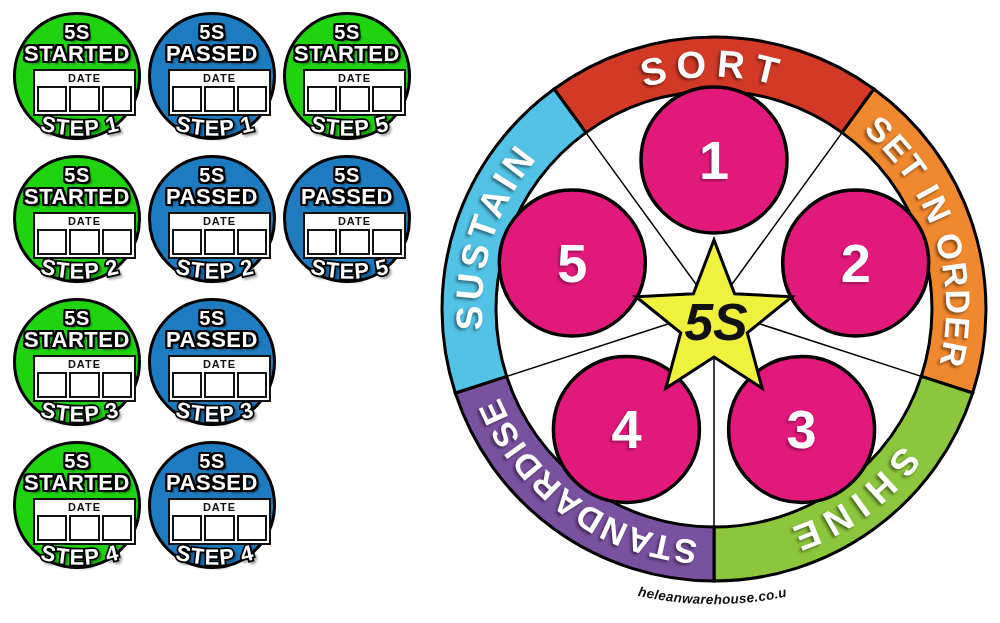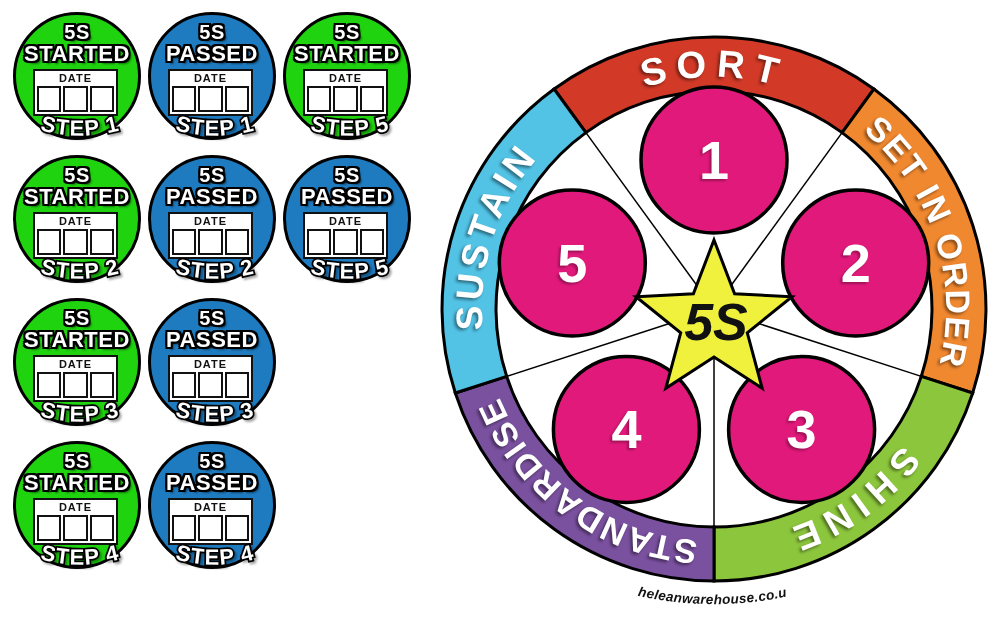--- a/index.html
+++ b/index.html
@@ -47,21 +47,21 @@
       -2px 0 0 #000, 2px 0 0 #000, 0 -2px 0 #000, 0 2px 0 #000,
       3px 3px 2px rgba(0,0,0,0.45);
   }
   .badge-brand  { top: 7px;  font-size: 20px; letter-spacing: 0.5px; }
   .badge-status { top: 28px; font-size: 22px; letter-spacing: 0.5px; }
 
   .date-table {
     position: absolute;
     left: 17px;
     top: 54px;
-    width: 85px;
+    width: 103px;
     height: 47px;
     background: #fff;
     border: 2.5px solid #111;
     box-sizing: border-box;
   }
   .date-header {
     height: 15px;
     text-align: center;
     font-size: 11px;
     font-weight: bold;

